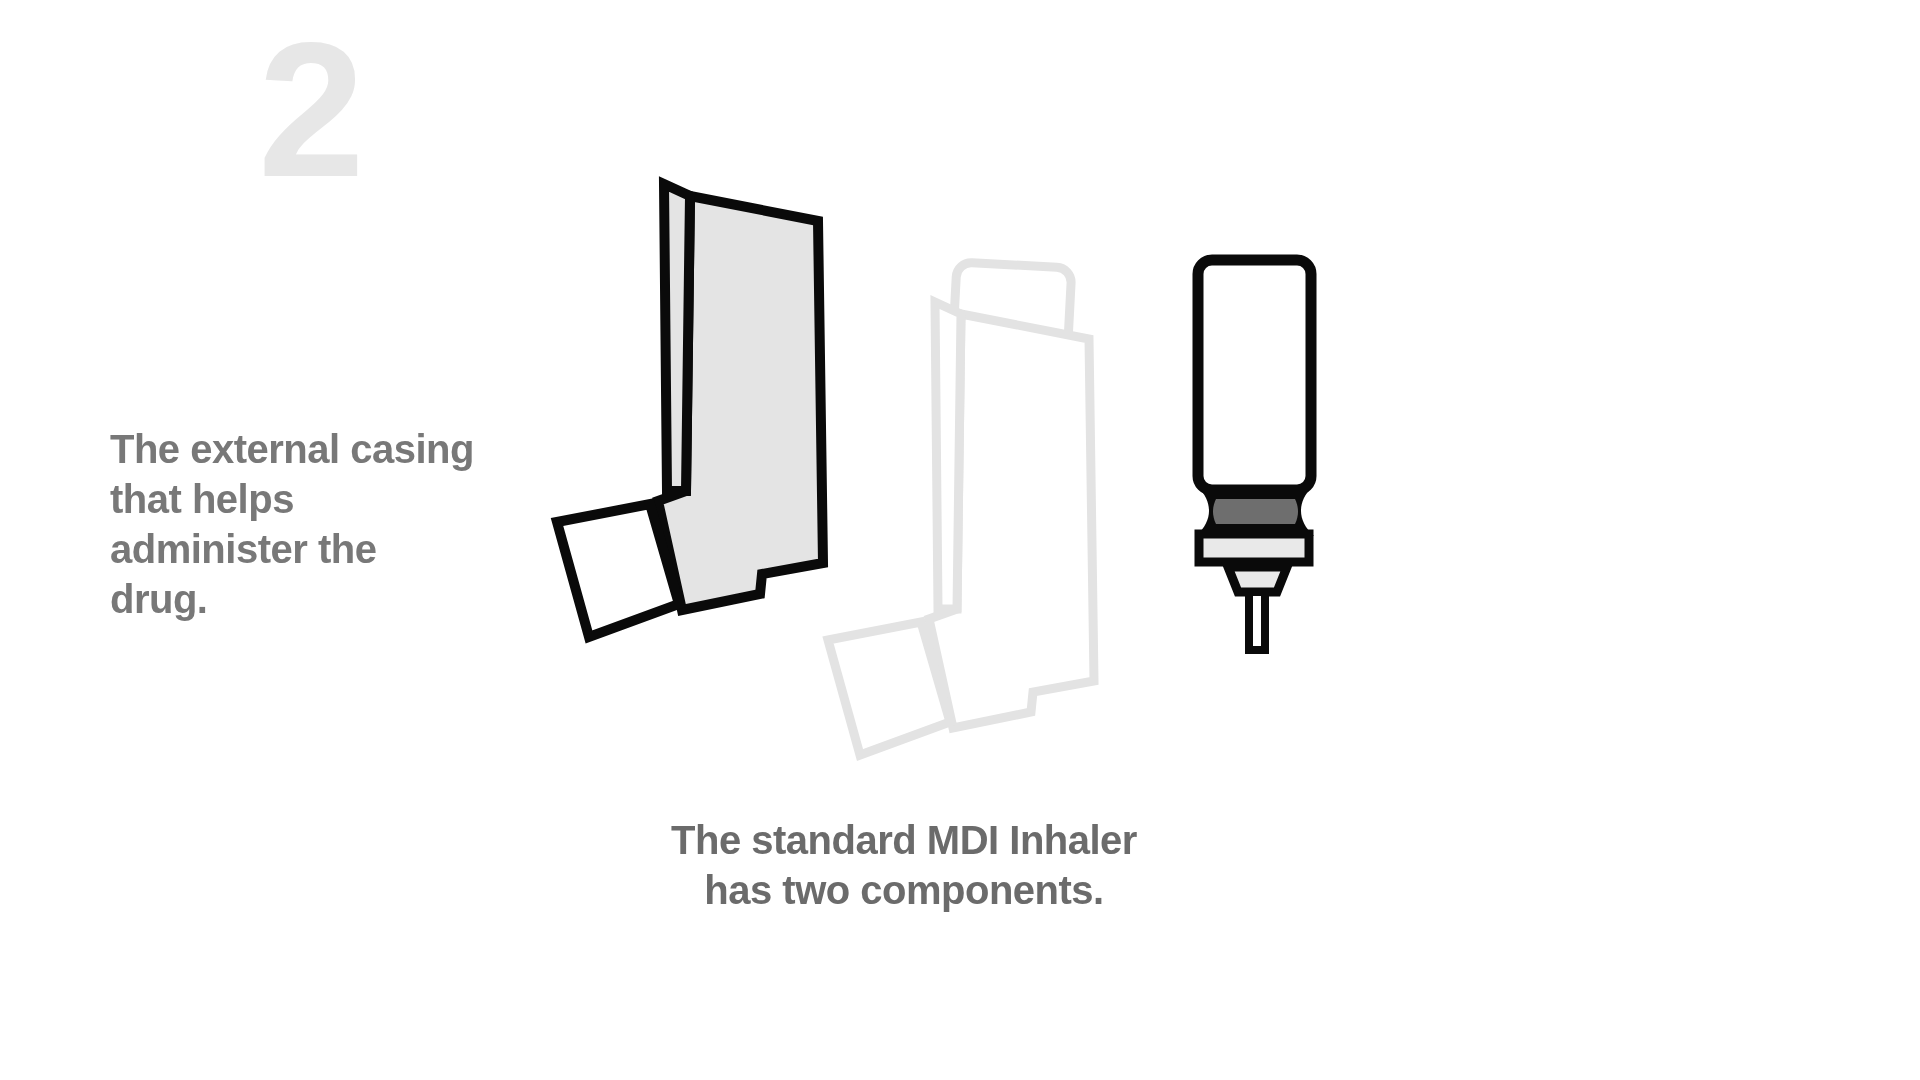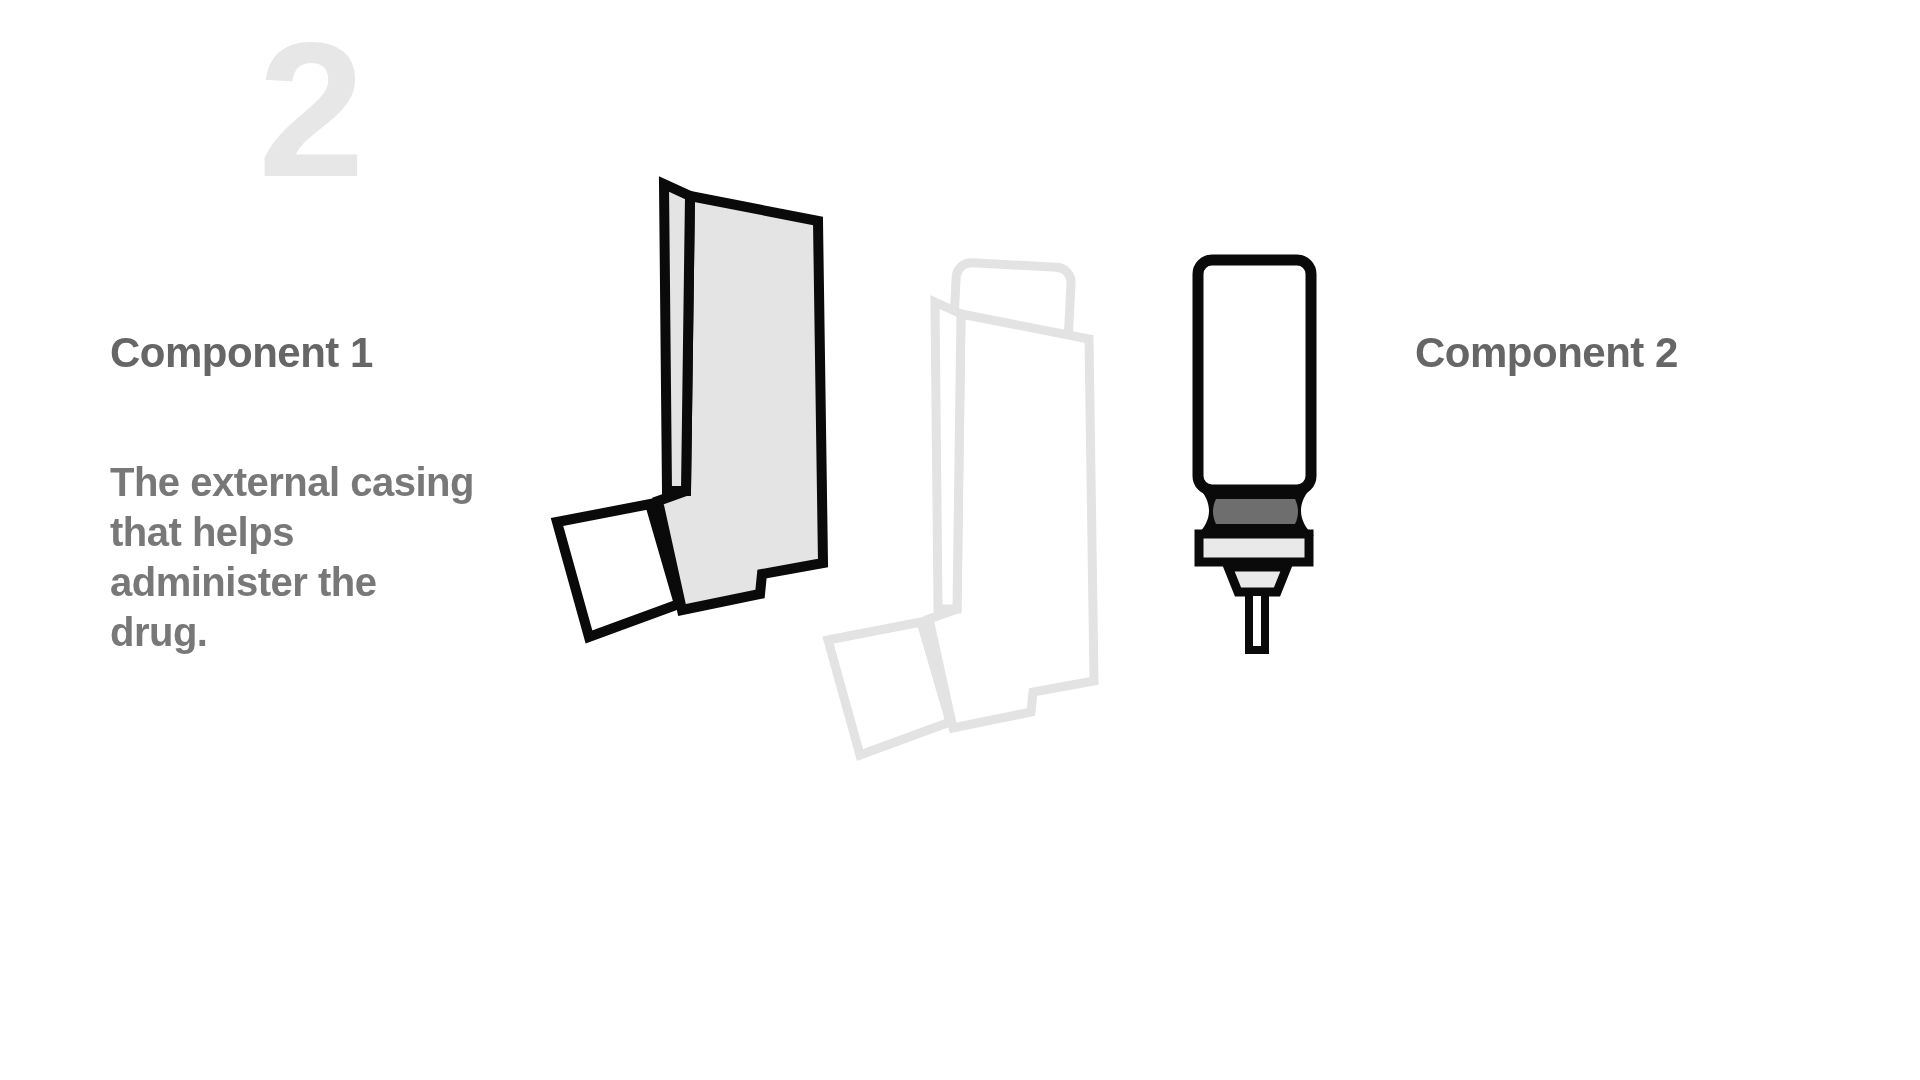--- a/index.html
+++ b/index.html
@@ -35,21 +35,21 @@
     font-size:42px;font-weight:700;line-height:1;
     color:var(--heading-color);letter-spacing:-0.5px;
   }
   .component-desc{
     font-size:40px;font-weight:700;line-height:50px;
     color:var(--body-color);letter-spacing:-0.5px;
   }
   .block-left{left:110px;}
   .block-right{left:1415px;}
   .title-row{top:332px;}
-  .desc-row{top:424px;margin-top:33px;}
+  .desc-row{top:424px;}
 
   .caption{
     position:absolute;left:454px;top:815px;width:900px;
     text-align:center;white-space:pre-line;
     font-size:40px;font-weight:700;line-height:50px;
     color:var(--caption-color);letter-spacing:-0.5px;
   }
 
   svg.illustration{position:absolute;left:0;top:0;width:1920px;height:1080px;}
 
@@ -92,30 +92,30 @@
     stroke-linejoin:miter;
   }
 </style>
 </head>
 <body>
 
 <div class="stage">
 
   <div class="step-number">2</div>
 
-  <div class="text-block block-left title-row component-title">Component 1</div>
 
   <div class="text-block block-left desc-row component-desc">The external casing
 that helps
 administer the
 drug.</div>
 
-  <div class="text-block block-right title-row component-title">Component 2</div>
 
 
+  <div class="caption">The standard MDI Inhaler
+has two components.</div>
 
   <svg class="illustration" viewBox="0 0 1920 1080" aria-hidden="true">
 
     <g transform="translate(271,118)">
       <rect class="ghost-shape" x="686" y="144" width="115" height="300" rx="15" transform="rotate(3 686 144)"></rect>
       <path class="ghost-shape" d="M 690,196 L 818,221 L 823,563 L 762,574 L 760,594 L 682,610 L 658,501 L 686,491 Z"></path>
       <path class="ghost-shape" d="M 664,184 L 690,196 L 686,491 L 667,491 Z"></path>
       <path class="ghost-shape" d="M 557,522 L 650,504 L 679,604 L 589,637 Z"></path>
     </g>
 

